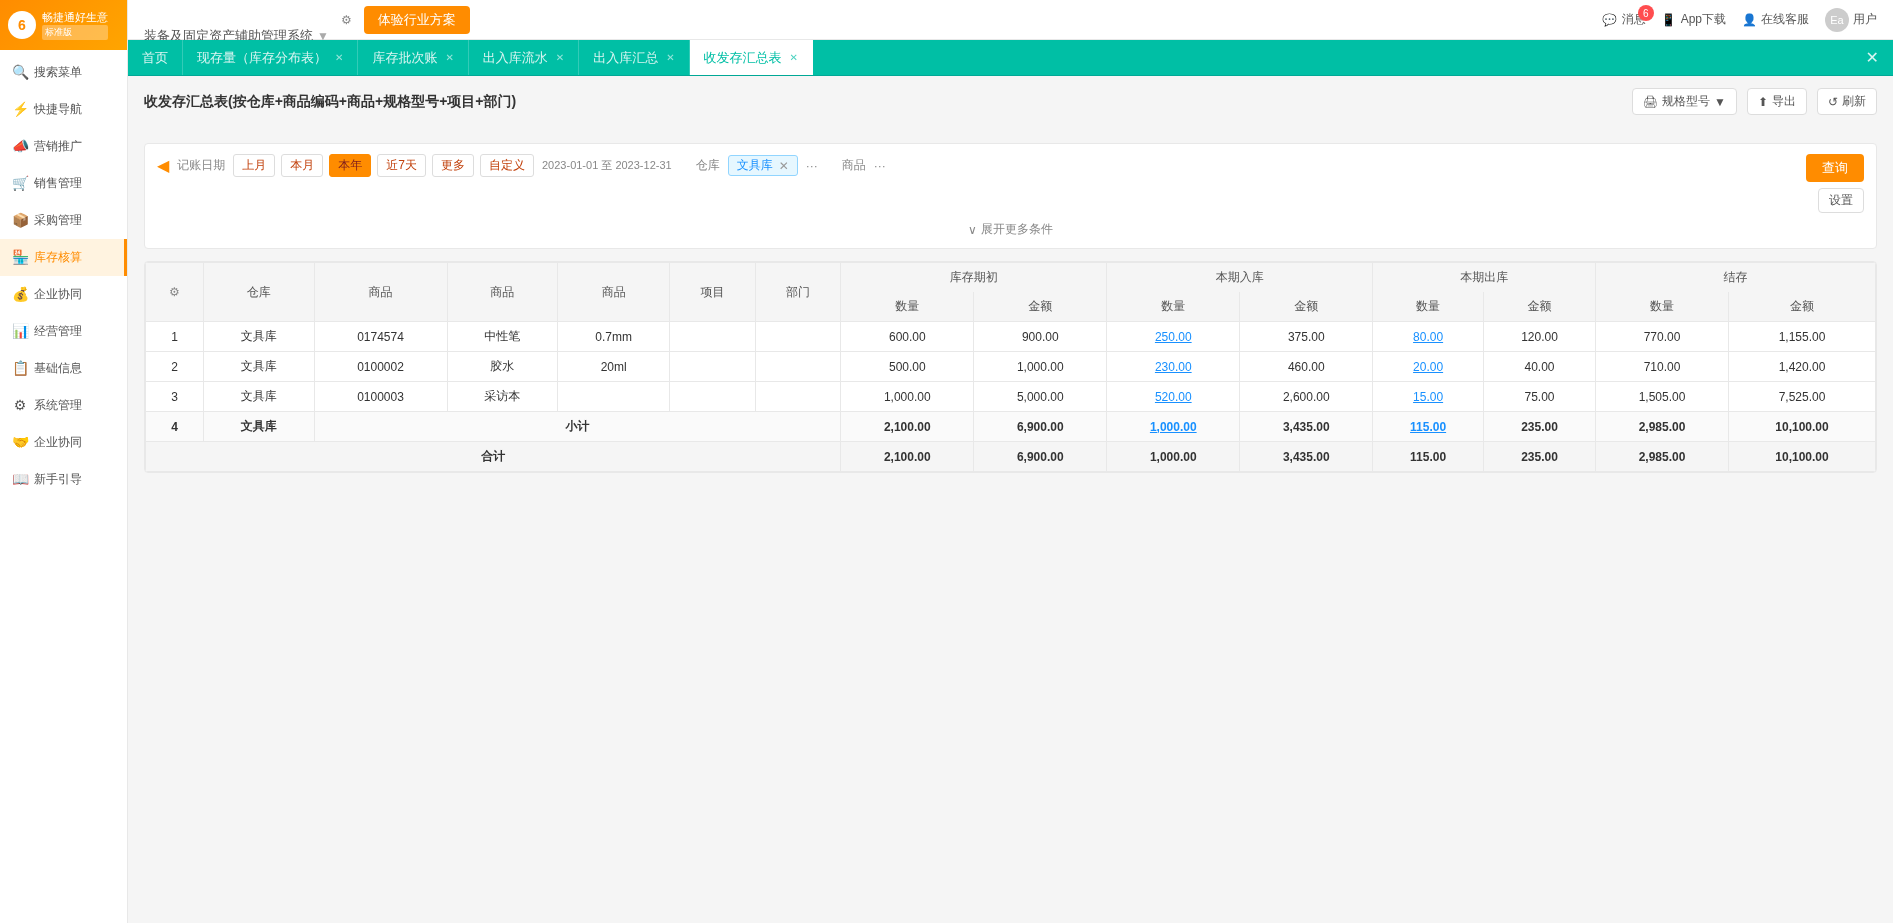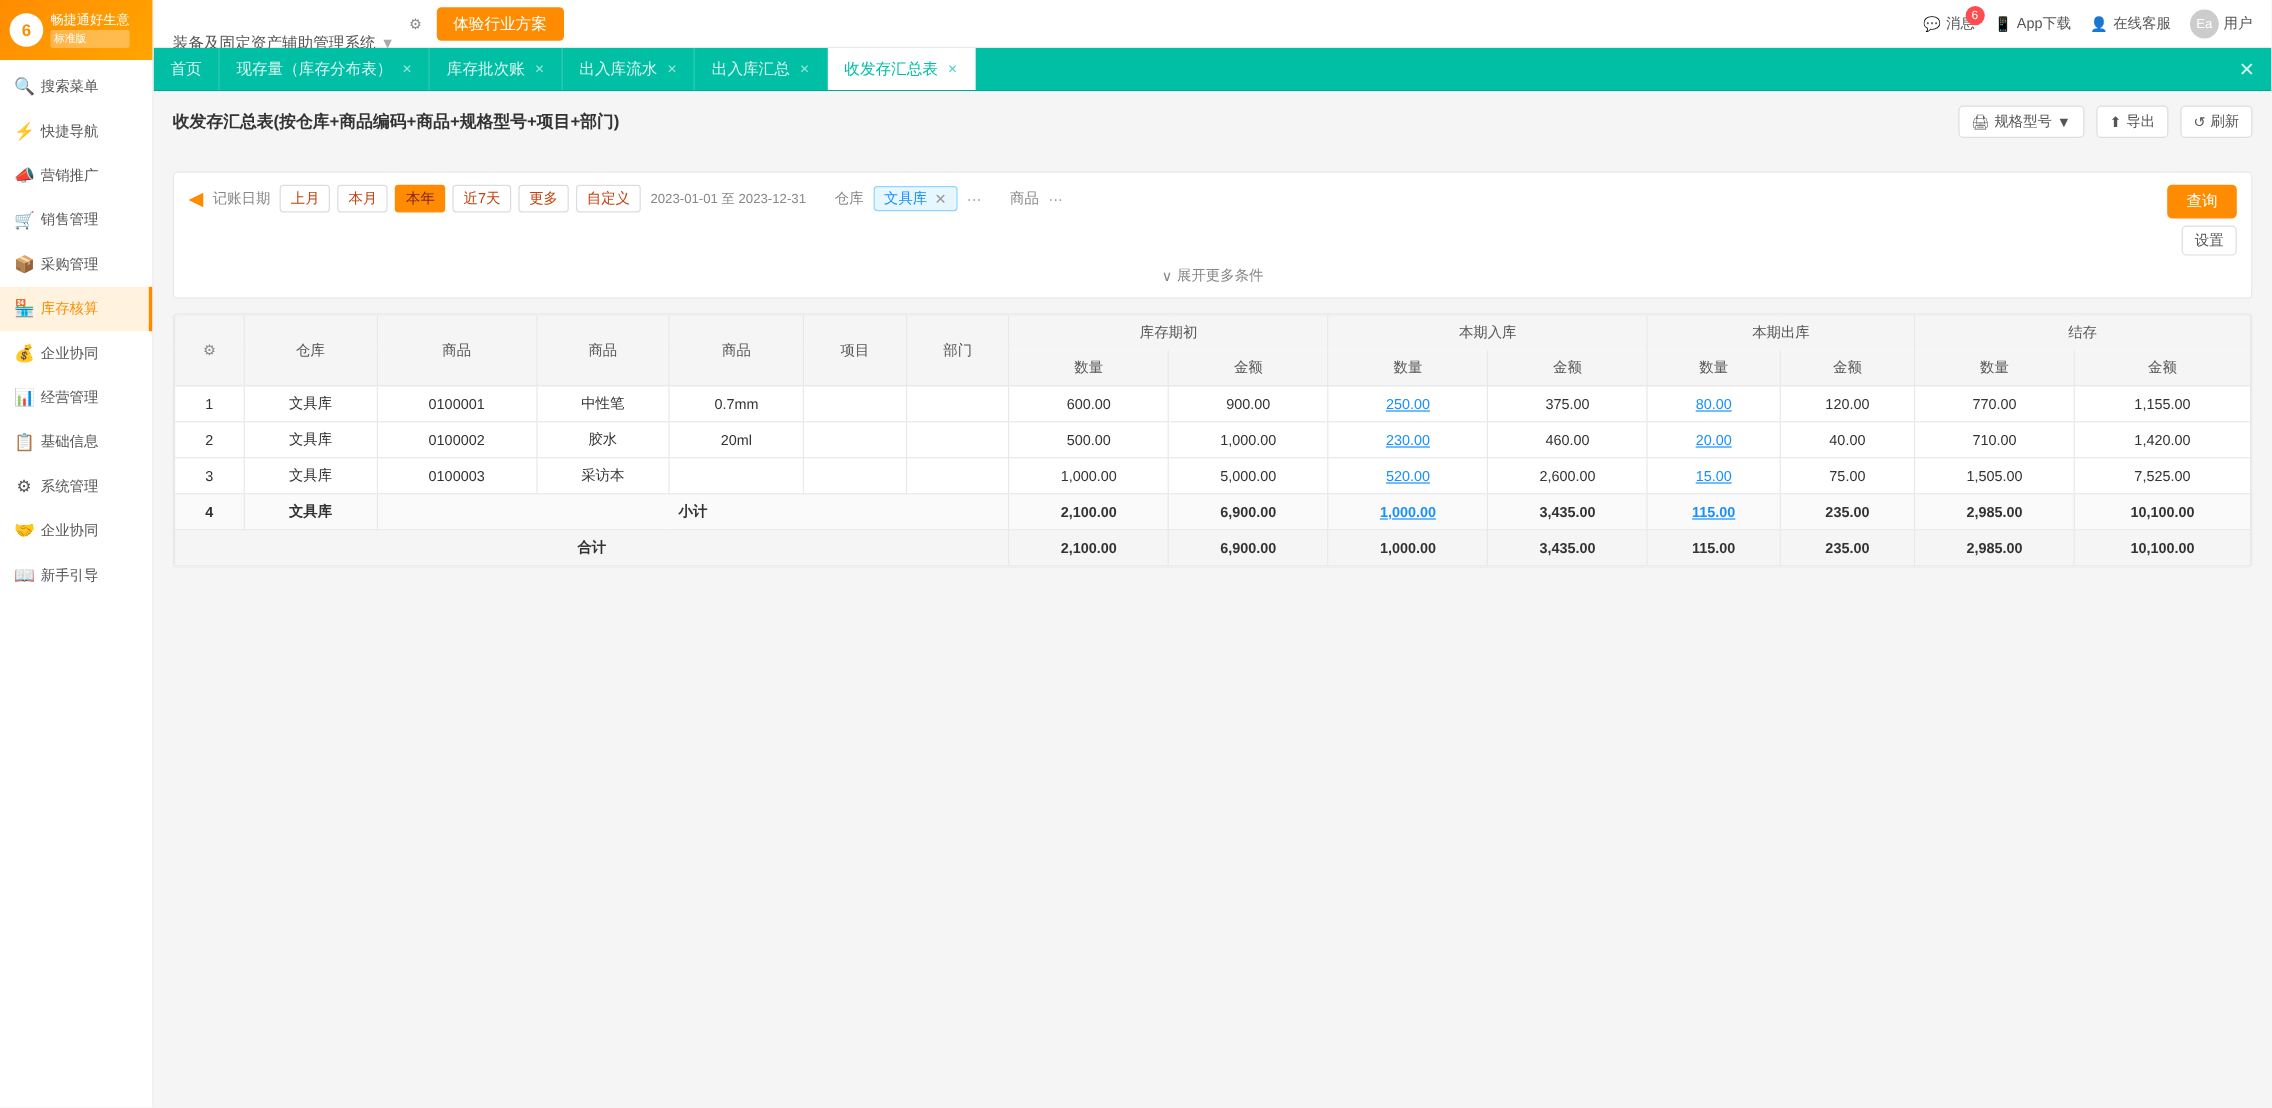--- a/index.html
+++ b/index.html
@@ -278,21 +278,21 @@
             <th>数量</th>
             <th>金额</th>
             <th>数量</th>
             <th>金额</th>
           </tr>
         </thead>
         <tbody id="table-body">
         <tr>
       <td>1</td>
       <td>文具库</td>
-      <td>0100001</td>
+      <td>0174574</td>
       <td>中性笔</td>
       <td>0.7mm</td>
       <td></td>
       <td></td>
       <td>600.00</td>
       <td>900.00</td>
       <td><span class="num-link">250.00</span></td>
       <td>375.00</td>
       <td><span class="num-link">80.00</span></td>
       <td>120.00</td>

